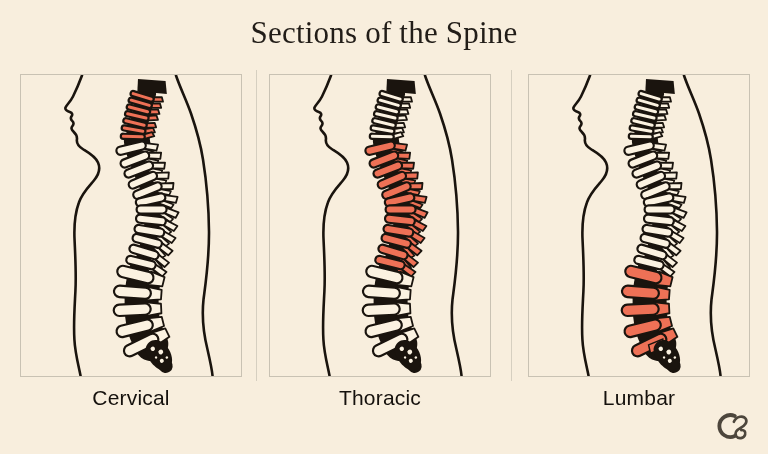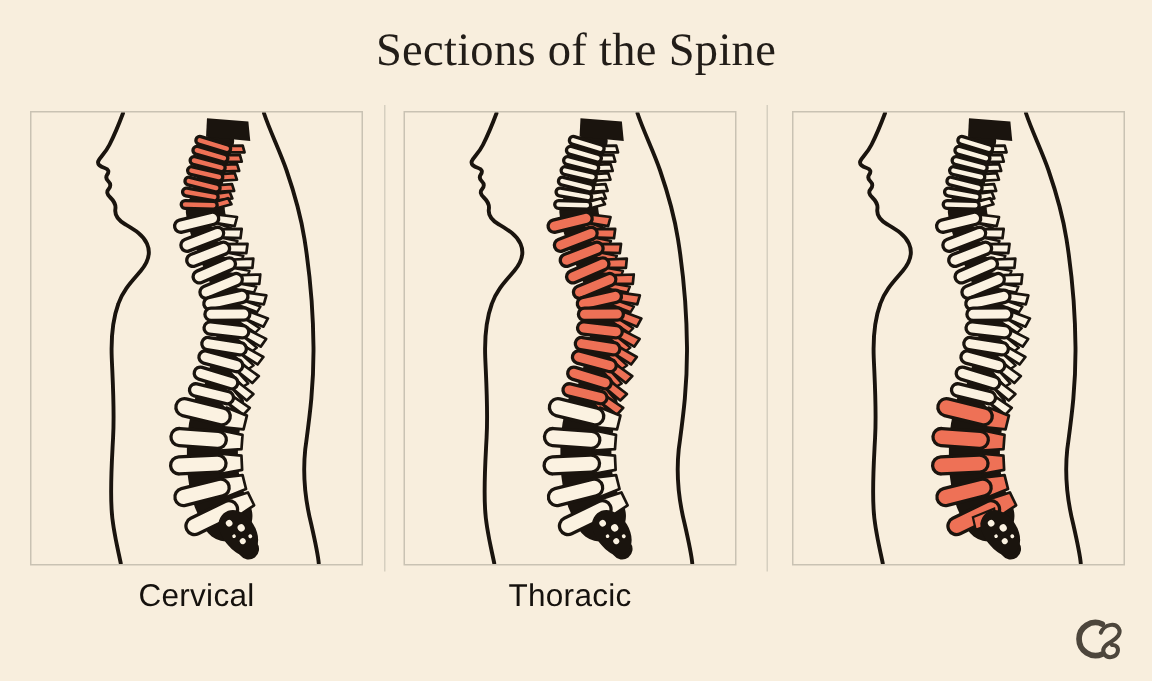--- a/index.html
+++ b/index.html
@@ -432,20 +432,21 @@
             <polygon points="-9,-14 6,-11 2,-3 -12,-6" fill="#ee7156" stroke="#1a140e" stroke-width="1.5"></polygon>
             <path d="M -7 -8 C -1 -14 7 -12 10 -5 C 13 1 13 10 9 16 C 5 22 -2 23 -6 18 C -10 13 -12 -1 -7 -8 Z" fill="#1a140e"></path>
             <circle cx="-1" cy="-4" r="2.2" fill="#fbf2e1"></circle>
             <circle cx="4" cy="3" r="2.4" fill="#fbf2e1"></circle>
             <circle cx="0" cy="11" r="2" fill="#fbf2e1"></circle>
             <circle cx="6" cy="11" r="1.3" fill="#fbf2e1"></circle>
             <circle cx="-3" cy="5" r="1.2" fill="#fbf2e1"></circle>
           </g>
         </svg>
     </div>
+    <div class="plabel">Lumbar</div>
   </div>
 
   <div class="vdiv vdiv-1"></div>
   <div class="vdiv vdiv-2"></div>
 
   <svg class="logo" viewBox="0 0 46 44">
     <path d="M 27 10.5 A 11.5 11.5 0 1 0 27 31.5" fill="none" stroke="var(--logo,#4d463c)" stroke-width="4" stroke-linecap="round"></path>
     <path d="M 26 16.5 C 28.5 10.5 36 9.5 38.5 13.5 C 40.5 17 37.5 20.5 33 23 C 28.5 25.5 26.5 28 28.5 31.5 C 30.5 34.8 36.5 34.3 37.8 30 C 38.6 27.2 36.8 24.8 33.8 25.2" fill="none" stroke="var(--logo,#4d463c)" stroke-width="2.8" stroke-linecap="round"></path>
   </svg>
 

